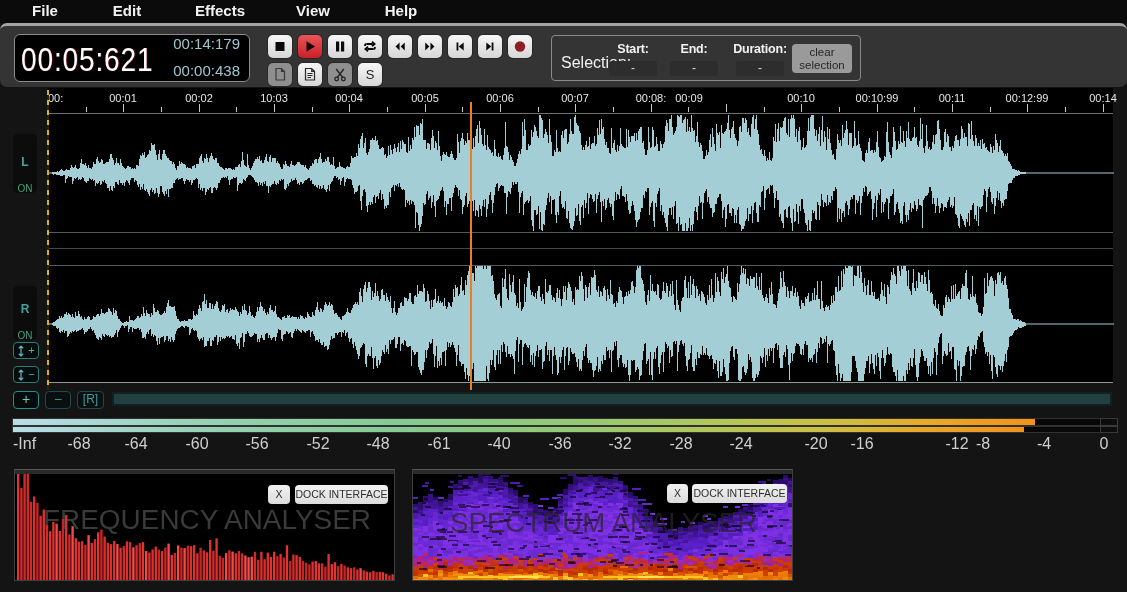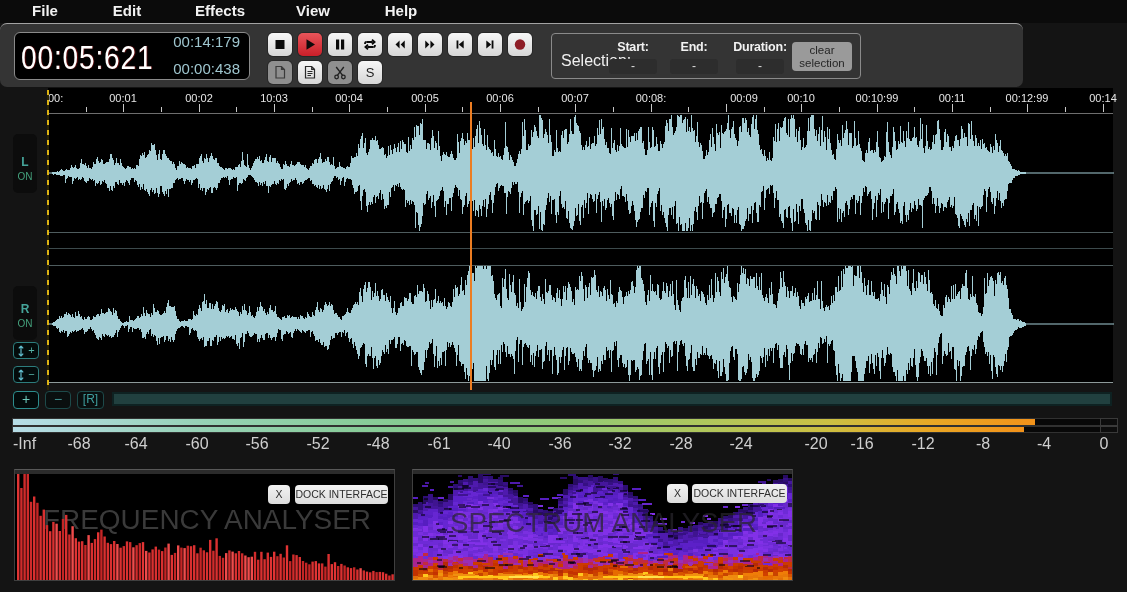--- a/index.html
+++ b/index.html
@@ -1,18 +1,18 @@
 <!DOCTYPE html>
 <html><head><meta charset="utf-8">
 <style>
 *{margin:0;padding:0;box-sizing:border-box}
 html,body{width:1127px;height:592px;background:#141414;font-family:"Liberation Sans",sans-serif;overflow:hidden;position:relative}
 #menu{position:absolute;left:0;top:0;width:1127px;height:23px;background:#0b0b0b}
 .mi{position:absolute;top:2px;font-size:15px;font-weight:700;color:#f2f2f2;transform:translateX(-50%)}
-#toolbar{position:absolute;left:0;top:23px;width:1023px;height:64px;background:#343434;border-radius:7px;border-top:1px solid #a3a3a3}
+#toolbar{position:absolute;left:0;top:23px;width:1127px;height:64px;background:#343434;border-radius:7px;border-top:3px solid #a3a3a3}
 #timebox{position:absolute;left:14px;top:8px;width:236px;height:48px;background:#000;border:1px solid #8a8a8a;border-radius:6px}
 #bigtime{position:absolute;left:6px;top:6px;font-size:33px;color:#fff;letter-spacing:1px;transform:scaleX(0.85);transform-origin:left center;text-shadow:1px 0 1px rgba(200,30,30,.55)}
 .smtime{position:absolute;right:9px;font-size:15px;color:#9fc6cf}
 .tbtn{position:absolute;width:24px;height:23px;border-radius:5px;background:linear-gradient(180deg,#f7f7f7,#d6d6d6);box-shadow:0 0 0 1px rgba(0,0,0,.25)}
 .tbtn.red{background:linear-gradient(180deg,#e9555a,#cb1f29)}
 .tbtn.dis{background:#8f8f8f}
 .tbtn svg{display:block}
 #selpanel{position:absolute;left:551px;top:9px;width:310px;height:46px;border:1px solid #8a8a8a;border-radius:4px}
 #sellab{position:absolute;left:9px;top:18px;font-size:16px;color:#f0f0f0}
 .shead{position:absolute;top:6px;font-size:12.5px;font-weight:700;color:#f2f2f2;transform:translateX(-50%);letter-spacing:-0.2px}
@@ -22,21 +22,21 @@
 .tlab{position:absolute;top:92px;font-size:11px;color:#e6e6e6}
 .tlab.c{transform:translateX(-50%)}
 .tick{position:absolute;top:107px;width:1px;height:5px;background:#c8c8c8}
 .tick.maj{top:104px;height:8px}
 #tline{position:absolute;left:48px;top:113px;width:1065px;height:1px;background:#6e6e6e}
 .sepline{position:absolute;left:48px;width:1065px;height:1px}
 #wavesvg{position:absolute;left:0;top:0}
 #lbox{position:absolute;left:13px;top:134px;width:24px;height:59px;background:#0c0c0c;border-radius:5px;text-align:center}
 #rbox{position:absolute;left:13px;top:286px;width:24px;height:54px;background:#0c0c0c;border-radius:5px;text-align:center}
 .chl{font-size:12px;font-weight:700;color:#45a49a;line-height:12px}
-.chon{font-size:10px;color:#44a07c;line-height:10px;margin-top:4px}
+.chon{font-size:10px;color:#44a07c;line-height:10px;margin-top:16px}
 .zbtn{position:absolute;left:13px;width:26px;height:17px;background:#030b0b;border:1.5px solid #2d7d7d;border-radius:4px;color:#57b3a7;font-size:11px;text-align:center;line-height:14px}
 .zbtn svg{vertical-align:middle}
 #plusbtn{position:absolute;left:13px;top:391px;width:26px;height:18px;background:#030b0b;border:1.5px solid #2d8d8d;border-radius:4px;color:#6cc8ba;font-size:14px;text-align:center;line-height:15px}
 #minusbtn{position:absolute;left:45px;top:391px;width:26px;height:18px;background:#0a0f0f;border:1.5px solid #1d4a4a;border-radius:4px;color:#3f8f8f;font-size:14px;text-align:center;line-height:14px}
 #rbtn{position:absolute;left:77px;top:391px;width:27px;height:18px;background:#0a0f0f;border:1.5px solid #1d4a4a;border-radius:4px;color:#3f9f9f;font-size:12px;text-align:center;line-height:15px}
 #pbar{position:absolute;left:112px;top:392px;width:1000px;height:14px;background:#0e2222;padding:2px}
 #pfill{width:100%;height:100%;background:#21403f}
 #meter{position:absolute;left:13px;top:419px;width:1104px;height:13px}
 .mbar{position:absolute;left:0;width:1104px;height:5.5px;background:#080808;box-shadow:0 0 0 1px #313131}
 .mfill{position:absolute;left:0;top:0;height:100%;background:linear-gradient(90deg,#b7dde7 0%,#97d2b7 18%,#85cb92 38%,#93ca74 55%,#b0c75c 68%,#ccc043 80%,#e9a825 90%,#f2921a 100%)}
@@ -154,21 +154,21 @@
 <div id="wavecanvas"></div>
 <div class="tlab" style="left:48px">00:</div>
 <div class="tlab c" style="left:123px">00:01</div>
 <div class="tlab c" style="left:199px">00:02</div>
 <div class="tlab c" style="left:274px">10:03</div>
 <div class="tlab c" style="left:349px">00:04</div>
 <div class="tlab c" style="left:425px">00:05</div>
 <div class="tlab c" style="left:500px">00:06</div>
 <div class="tlab c" style="left:575px">00:07</div>
 <div class="tlab c" style="left:651px">00:08:</div>
-<div class="tlab c" style="left:744px">00:09</div>
+<div class="tlab c" style="left:689px">00:09</div>
 <div class="tlab c" style="left:801px">00:10</div>
 <div class="tlab c" style="left:877px">00:10:99</div>
 <div class="tlab c" style="left:952px">00:11</div>
 <div class="tlab c" style="left:1027px">00:12:99</div>
 <div class="tlab c" style="left:1103px">00:14</div>
 <div class="tick maj" style="left:48px"></div>
 <div class="tick" style="left:86px"></div>
 <div class="tick maj" style="left:123px"></div>
 <div class="tick" style="left:161px"></div>
 <div class="tick maj" style="left:199px"></div>
@@ -245,21 +245,21 @@
 <div class="mlab" style="left:318px">-52</div>
 <div class="mlab" style="left:378px">-48</div>
 <div class="mlab" style="left:439px">-61</div>
 <div class="mlab" style="left:499px">-40</div>
 <div class="mlab" style="left:560px">-36</div>
 <div class="mlab" style="left:620px">-32</div>
 <div class="mlab" style="left:681px">-28</div>
 <div class="mlab" style="left:741px">-24</div>
 <div class="mlab" style="left:816px">-20</div>
 <div class="mlab" style="left:862px">-16</div>
-<div class="mlab" style="left:923px">-12</div>
+<div class="mlab" style="left:957px">-12</div>
 <div class="mlab" style="left:983px">-8</div>
 <div class="mlab" style="left:1044px">-4</div>
 <div class="mlab" style="left:1104px">0</div>
 <div class="panel" style="left:14px">
     <div class="ptop"></div>
  <svg width="379" height="106" viewBox="0 0 379 106" style="position:absolute;left:0;top:4px">
   <text x="28" y="54.5" font-size="27" fill="#3a3a3a" font-family="Liberation Sans" textLength="328" lengthAdjust="spacingAndGlyphs">FREQUENCY ANALYSER</text>
   <g transform="translate(0,-4)">
         <rect x="2.0" y="4.0" width="2.4" height="106.0" fill="#e13434"></rect>
         <rect x="5.2" y="18.0" width="2.4" height="92.0" fill="#cf2b2b"></rect>

